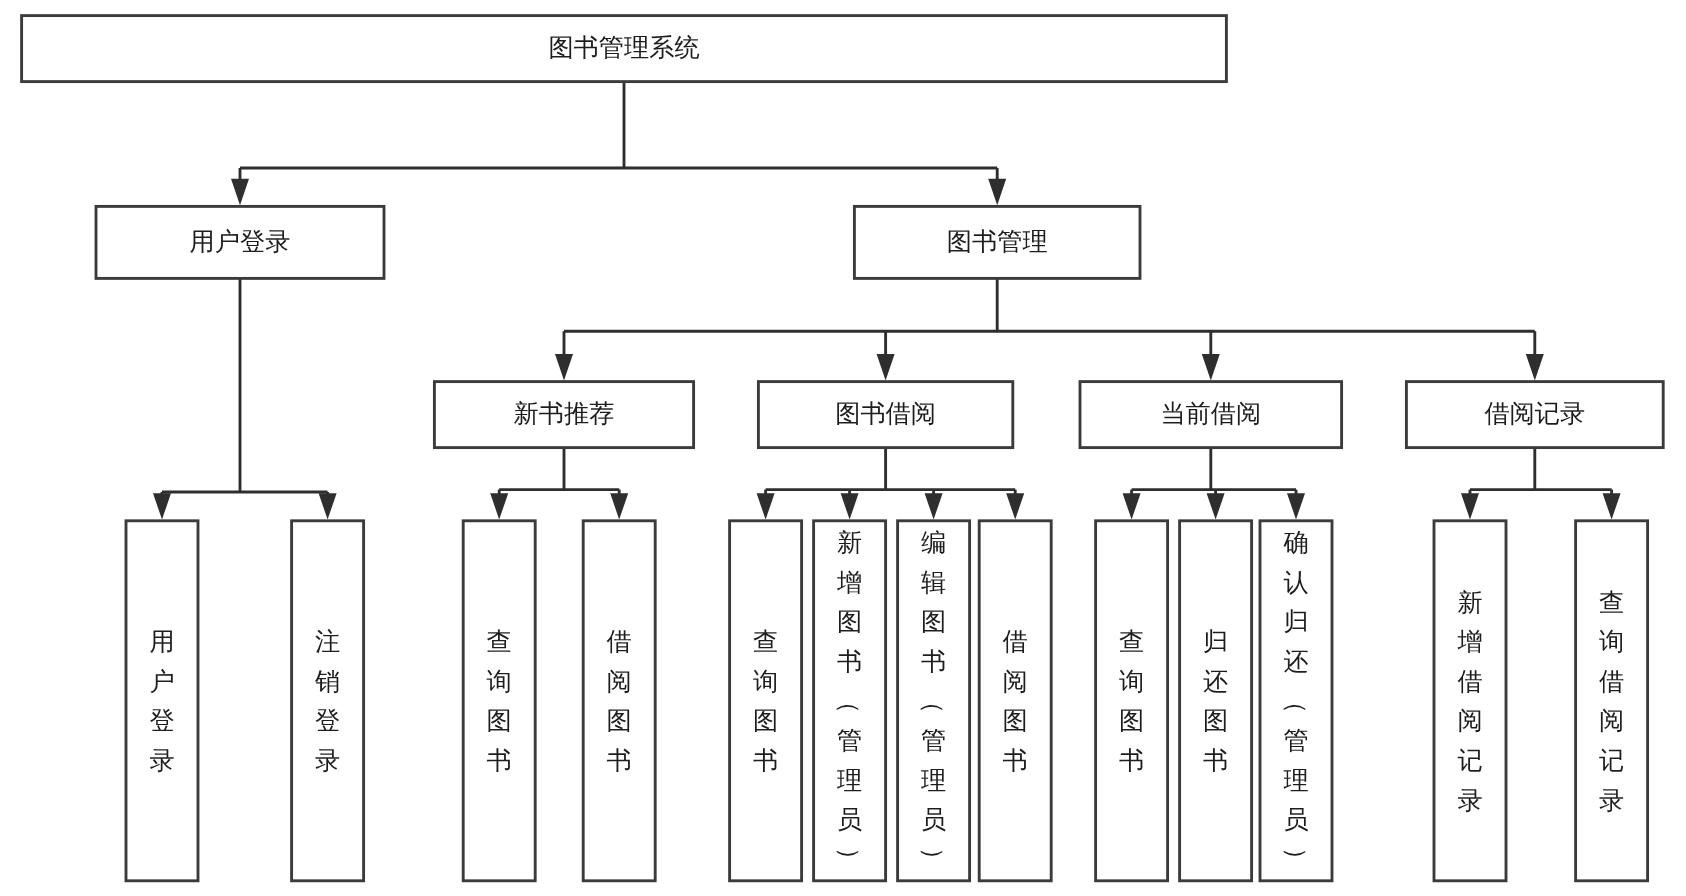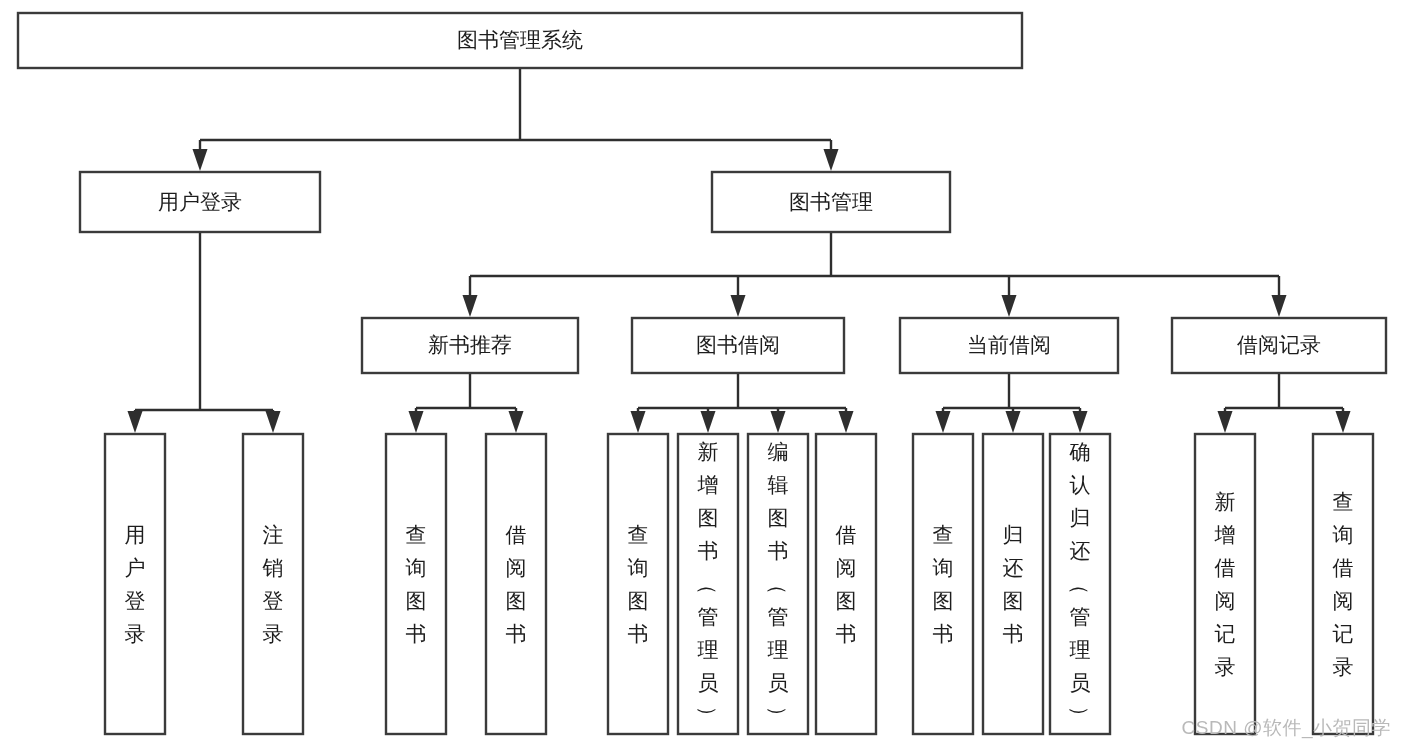--- a/index.html
+++ b/index.html
@@ -274,14 +274,13 @@
           <rect class="node-box" x="1313" y="434" width="60" height="300" rx="0"></rect>
           <text class="node-label-v" x="1343" y="508.76">查</text>
           <text class="node-label-v" x="1343" y="541.76">询</text>
           <text class="node-label-v" x="1343" y="574.76">借</text>
           <text class="node-label-v" x="1343" y="607.76">阅</text>
           <text class="node-label-v" x="1343" y="640.76">记</text>
           <text class="node-label-v" x="1343" y="673.76">录</text>
         </g>
       </g>
   </svg>
-  <div class="watermark">CSDN @软件_小贺同学</div>
 </div>
 
 </body></html>

